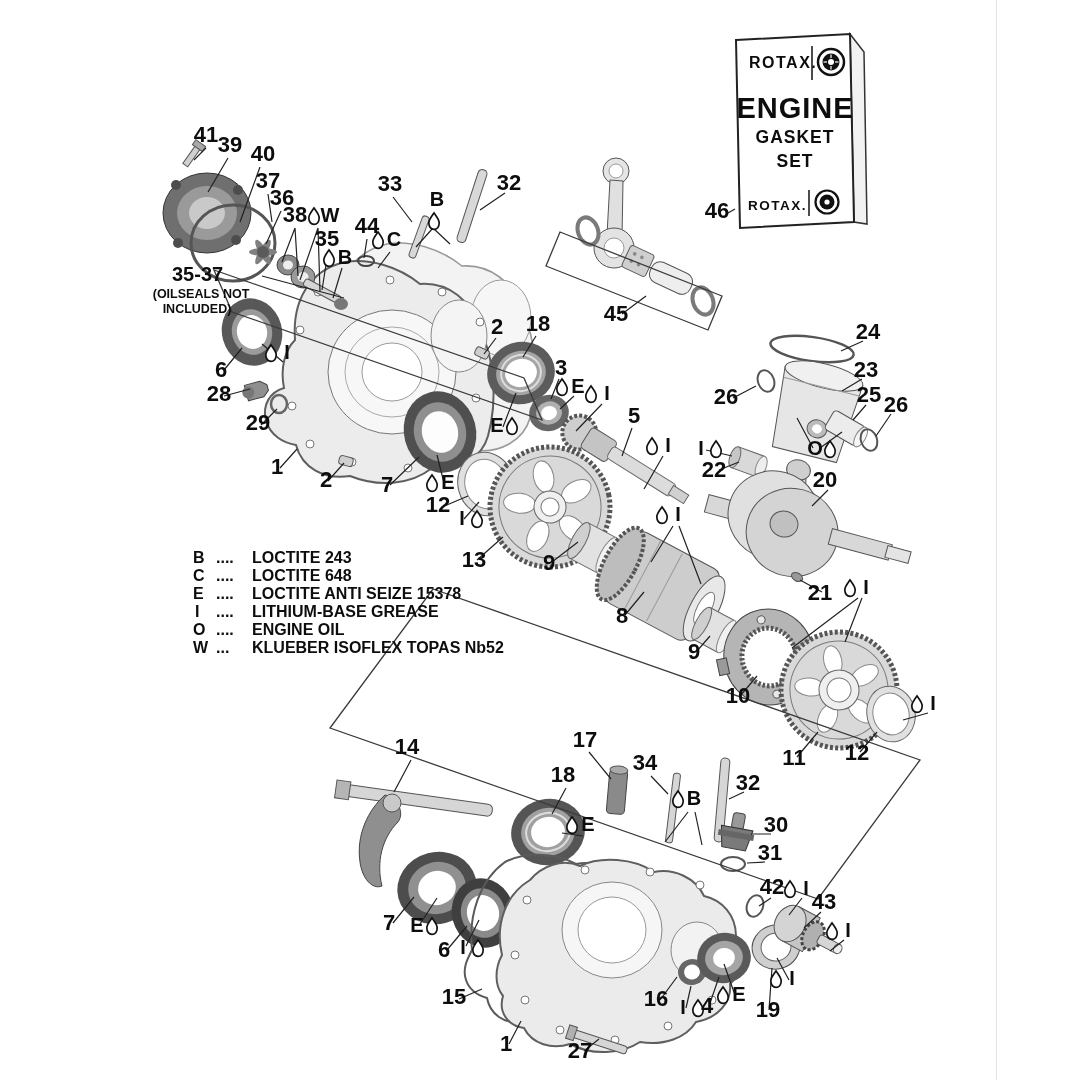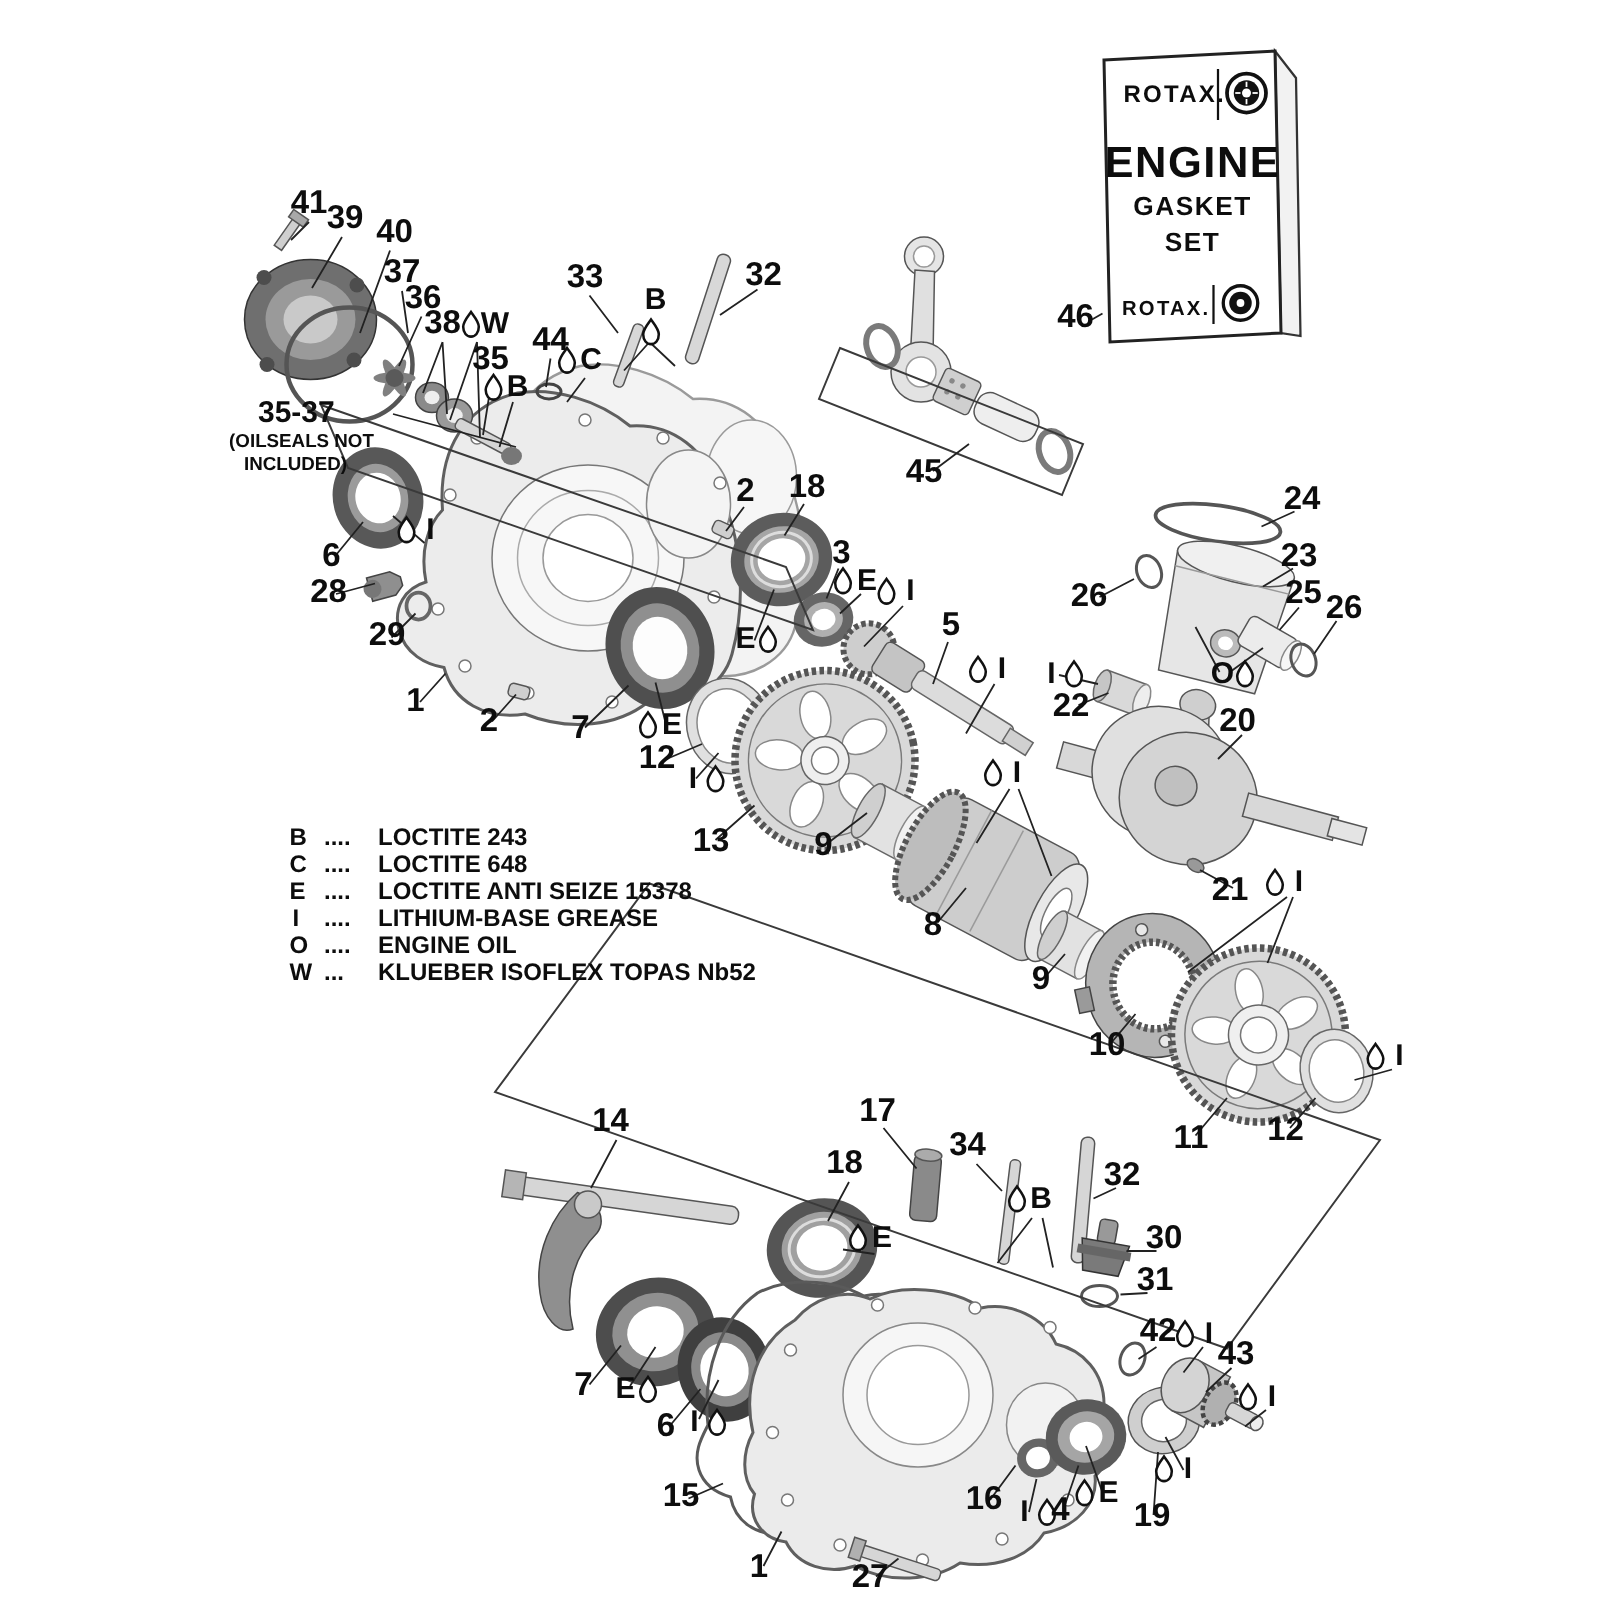--- a/index.html
+++ b/index.html
@@ -1,16 +1,16 @@
 <!DOCTYPE html>
 <html><head>
 <meta charset="utf-8">
 <style>
   html,body{margin:0;padding:0;background:#fff}
-  .stage{position:relative;width:1080px;height:1080px;background:#ffffff;overflow:hidden;
+  .stage{position:relative;width:996px;height:1080px;background:#ffffff;overflow:hidden;
          font-family:"Liberation Sans",sans-serif;outline:1px solid #e3e3e3}
   svg{display:block}
   text{fill:#0d0d0d;font-family:"Liberation Sans",sans-serif}
   .callout{font-weight:bold;font-size:22px;text-anchor:middle}
   .callout.letter{font-size:20px}
   .range{font-weight:bold;font-size:20px;text-anchor:start}
   .note{font-weight:bold;font-size:12.5px;text-anchor:middle}
   .legend-line{font-weight:bold;font-size:16px}
   .card-brand{font-weight:bold;font-size:16px;letter-spacing:1.5px}
   .card-brand.small{font-size:13.5px}

